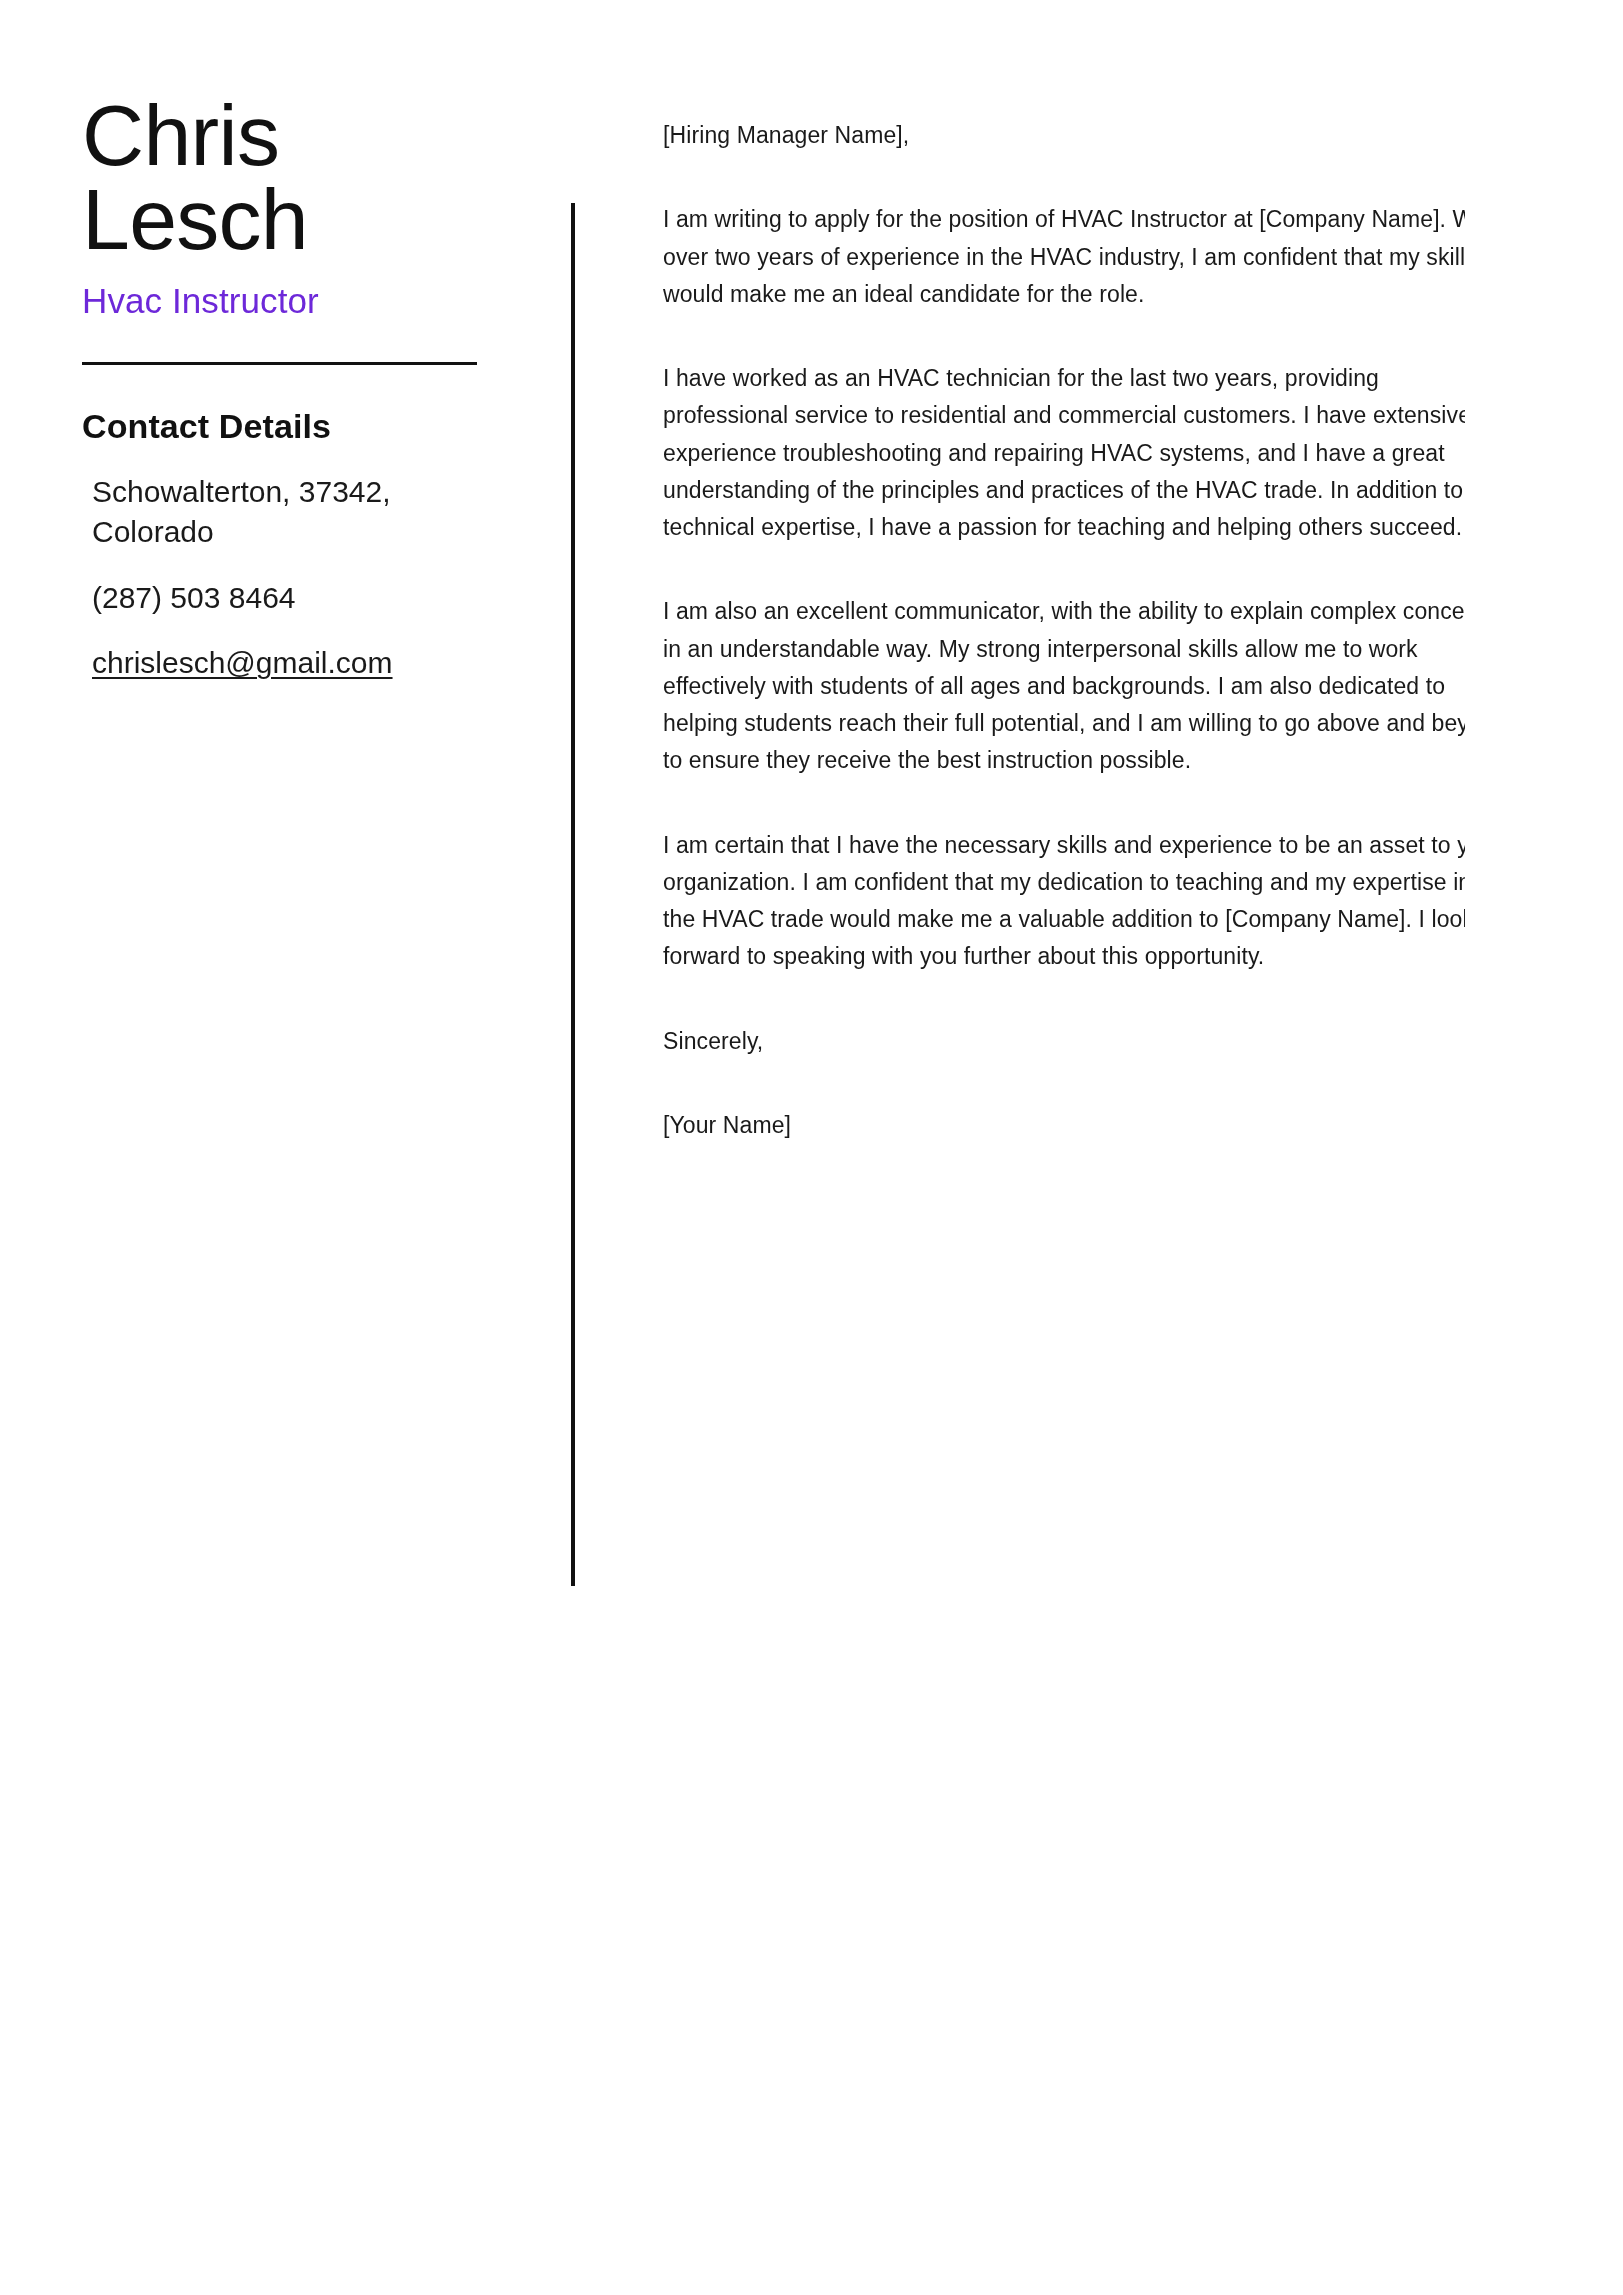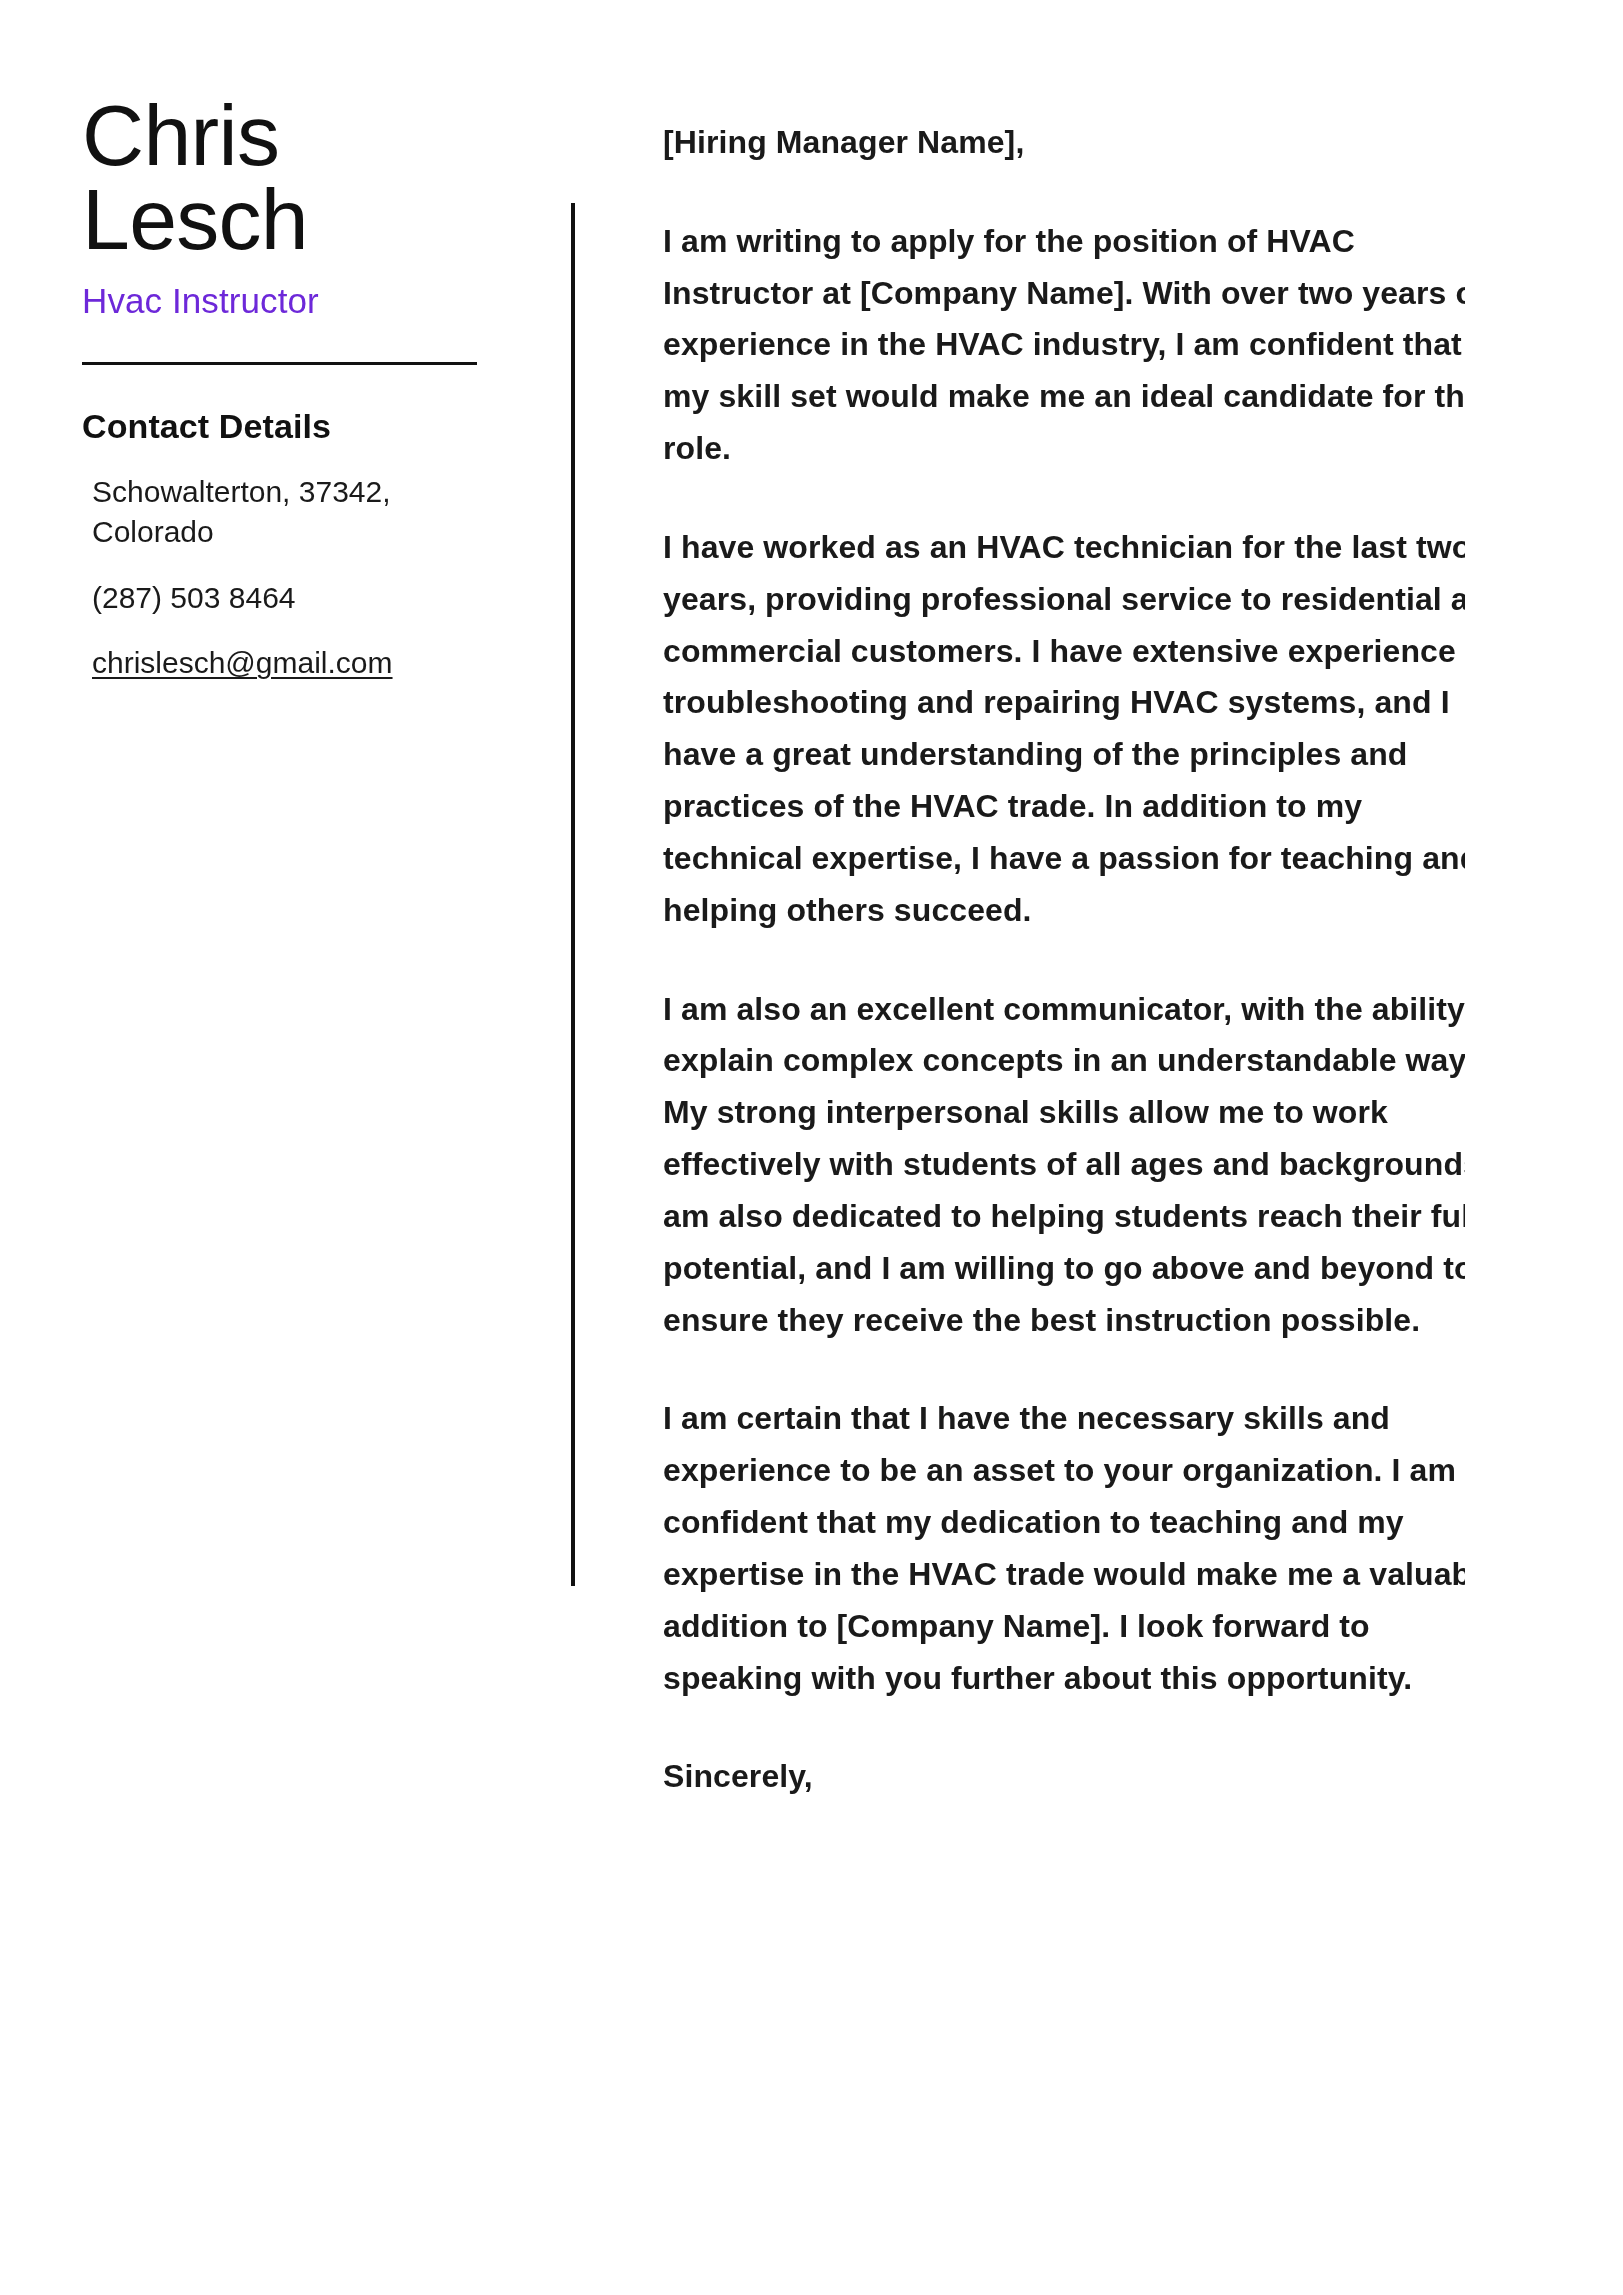--- a/index.html
+++ b/index.html
@@ -100,22 +100,22 @@
   
   .letter {
     position: absolute;
     left: 663px;
     top: 117px;
     width: 845px;
   }
 
   .letter p {
     margin: 0 0 47px 0;
-    font-size: 32px;
-    font-weight: 700;
+    font-size: 23px;
+    font-weight: 400;
     line-height: 1.62;
     color: #1a1a1a;
     letter-spacing: 0.1px;
   }
 
   .letter p.salutation {
     margin-bottom: 47px;
   }
 
   .letter p.closing {
@@ -161,17 +161,18 @@
     <p>I am writing to apply for the position of HVAC Instructor at [Company Name]. With over two years of experience in the HVAC industry, I am confident that my skill set would make me an ideal candidate for the role.</p>
 
     <p>I have worked as an HVAC technician for the last two years, providing professional service to residential and commercial customers. I have extensive experience troubleshooting and repairing HVAC systems, and I have a great understanding of the principles and practices of the HVAC trade. In addition to my technical expertise, I have a passion for teaching and helping others succeed.</p>
 
     <p>I am also an excellent communicator, with the ability to explain complex concepts in an understandable way. My strong interpersonal skills allow me to work effectively with students of all ages and backgrounds. I am also dedicated to helping students reach their full potential, and I am willing to go above and beyond to ensure they receive the best instruction possible.</p>
 
     <p>I am certain that I have the necessary skills and experience to be an asset to your organization. I am confident that my dedication to teaching and my expertise in the HVAC trade would make me a valuable addition to [Company Name]. I look forward to speaking with you further about this opportunity.</p>
 
     <p class="closing">Sincerely,</p>
 
+    <p class="signature">[Your Name]</p>
 
   </div>
 
 </div>
 
 
 </body></html>

